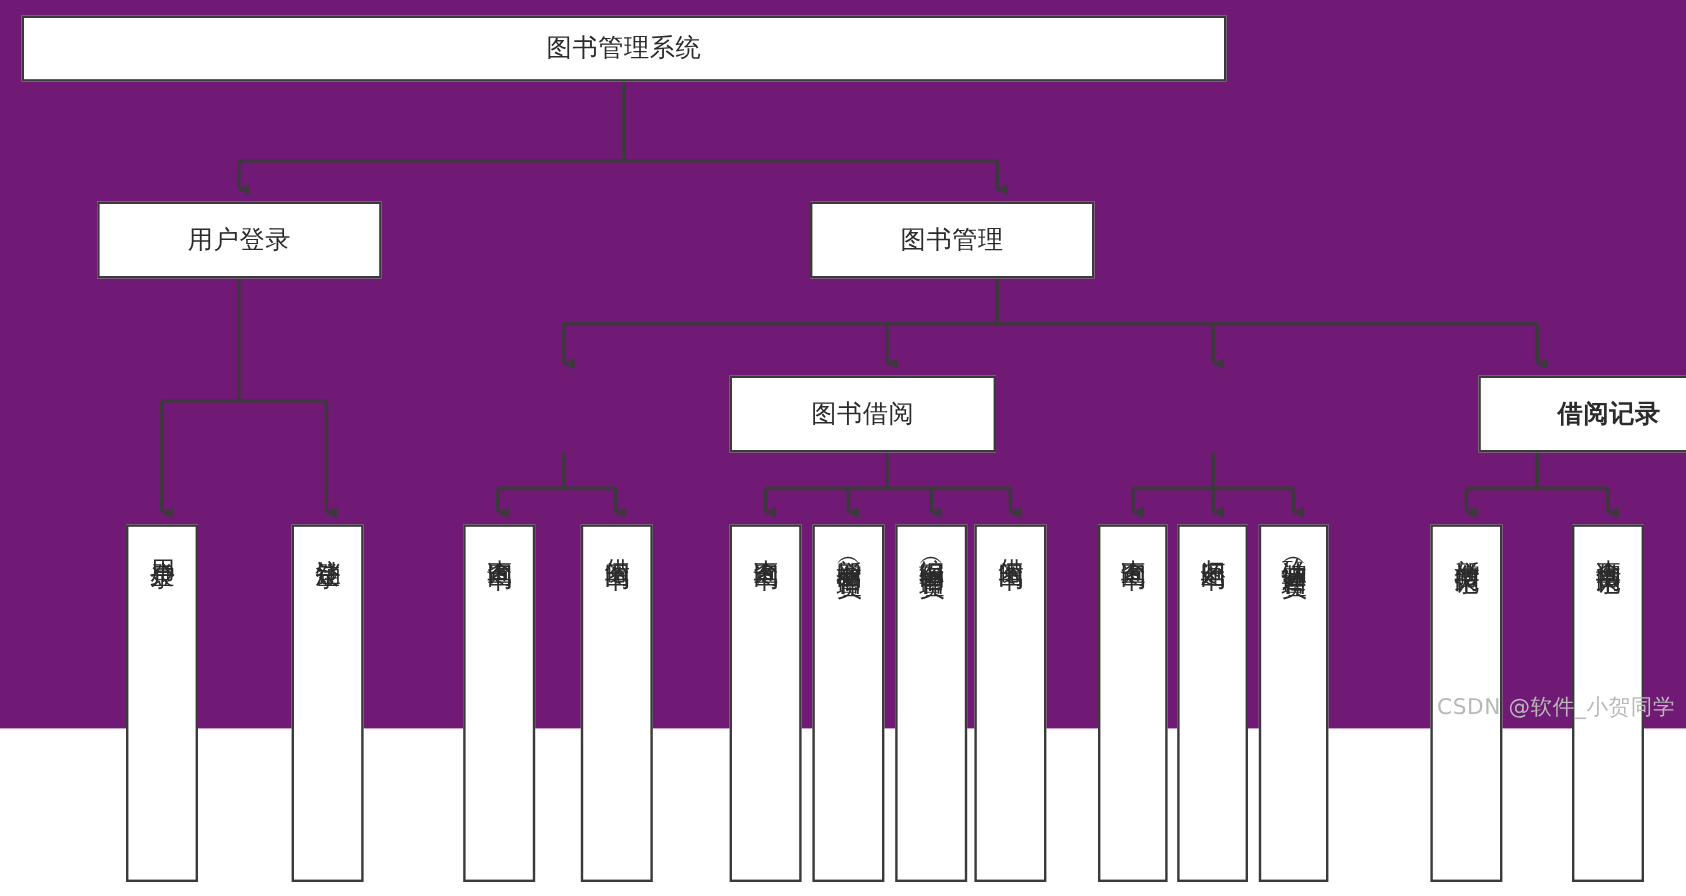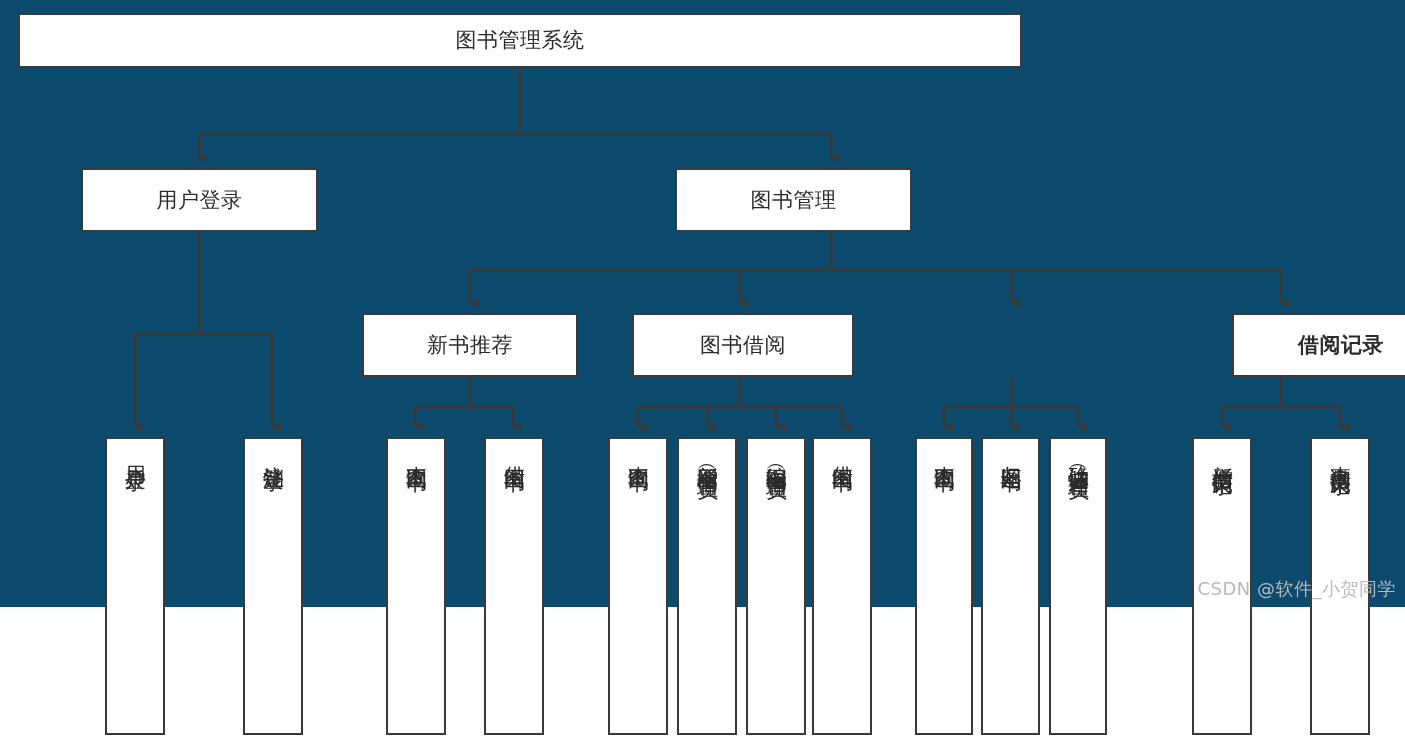--- a/index.html
+++ b/index.html
@@ -10,21 +10,21 @@
   body {
     width: 1405px;
     height: 747px;
     font-family: "DejaVu Sans", "Liberation Sans", sans-serif;
     overflow: hidden;
   }
   #diagram-root {
     position: relative;
     width: 1405px;
     height: 607px;
-    background: #0c4a6e;
+    background: #701a75;
   }
   #edges-layer {
     position: absolute;
     left: 0;
     top: 0;
     width: 1405px;
     height: 747px;
   }
   .node {
     position: absolute;
@@ -137,25 +137,22 @@
   </div>
 
   <div class="node horizontal" style="left:81px; top:168px; width:237px; height:64px;">
     <span class="node-label">用户登录</span>
   </div>
 
   <div class="node horizontal" style="left:675px; top:168px; width:237px; height:64px;">
     <span class="node-label">图书管理</span>
   </div>
 
-  <div class="node horizontal" style="left:362px; top:313px; width:216px; height:64px;">
-    <span class="node-label">新书推荐</span>
-  </div>
-
-  <div class="node horizontal" style="left:632px; top:313px; width:222px; height:64px;">
+
+  <div class="node horizontal" style="left:608px; top:313px; width:222px; height:64px;">
     <span class="node-label">图书借阅</span>
   </div>
 
 
   <div class="node horizontal" style="left:1232px; top:313px; width:218px; height:64px;font-weight:bold;">
     <span class="node-label">借阅记录</span>
   </div>
 
   <div class="node vertical" style="left:105px; top:437px; width:60px; height:298px;">
     <span class="node-label">用户登录</span>

